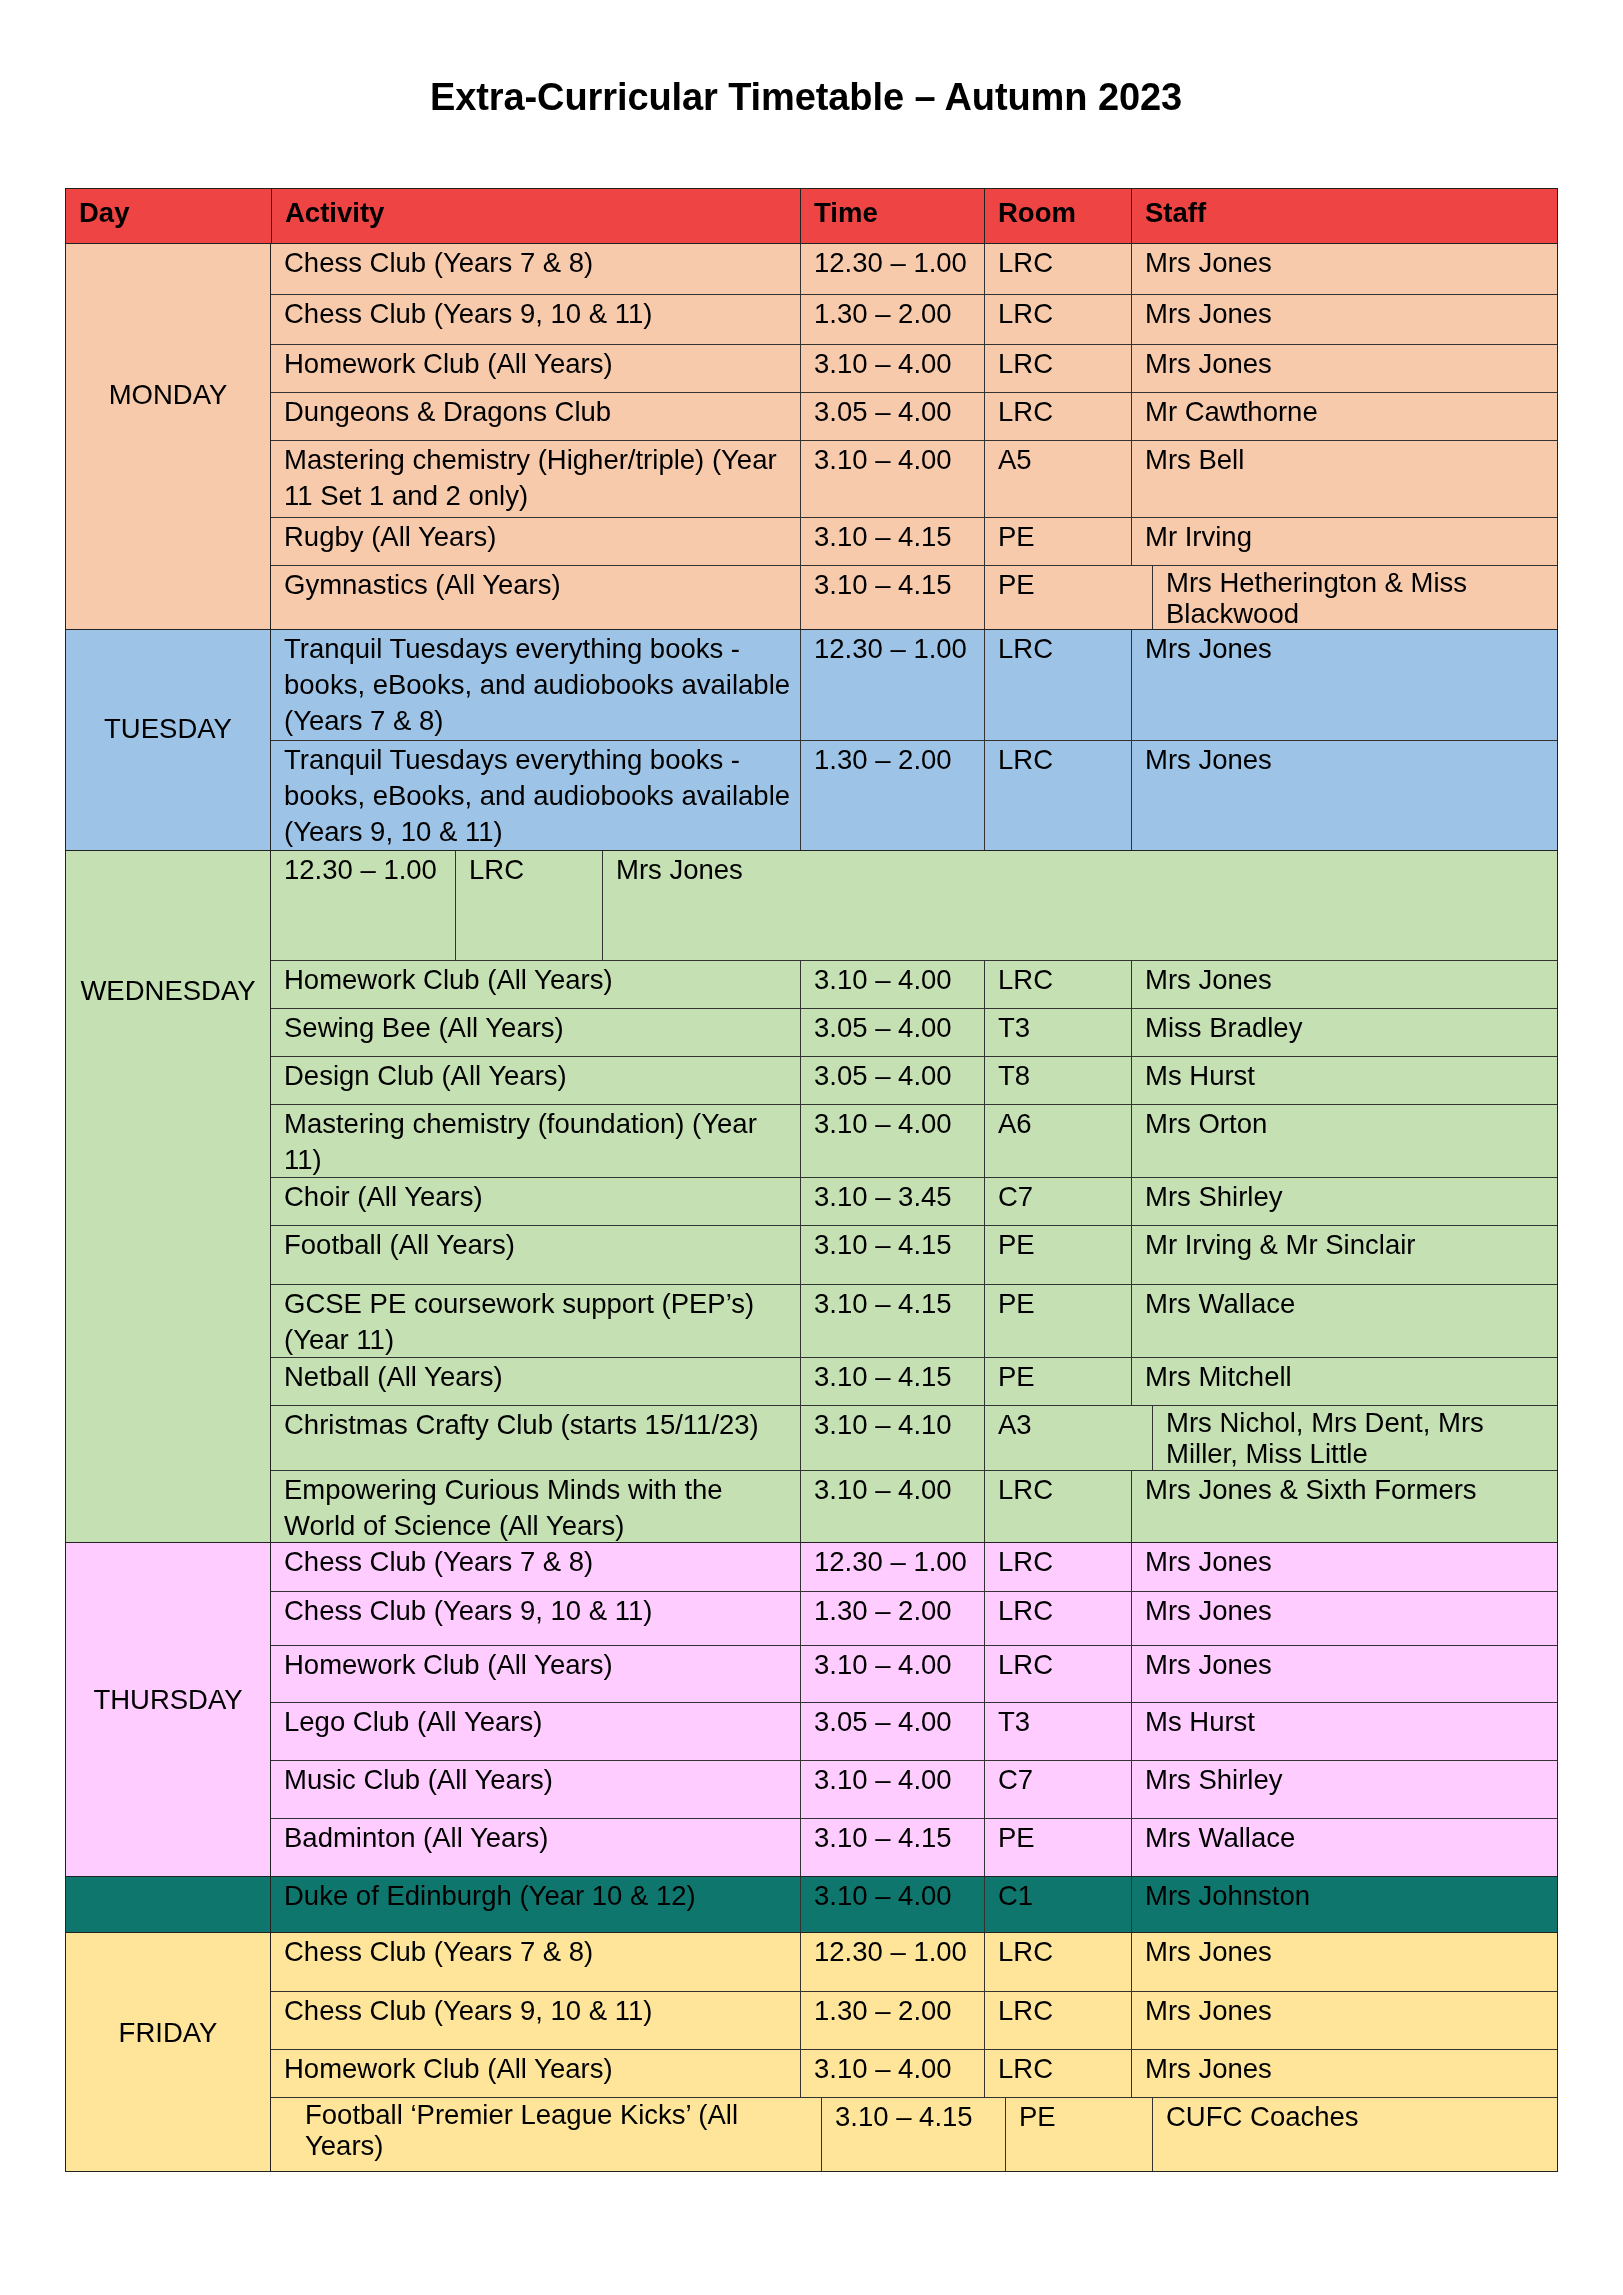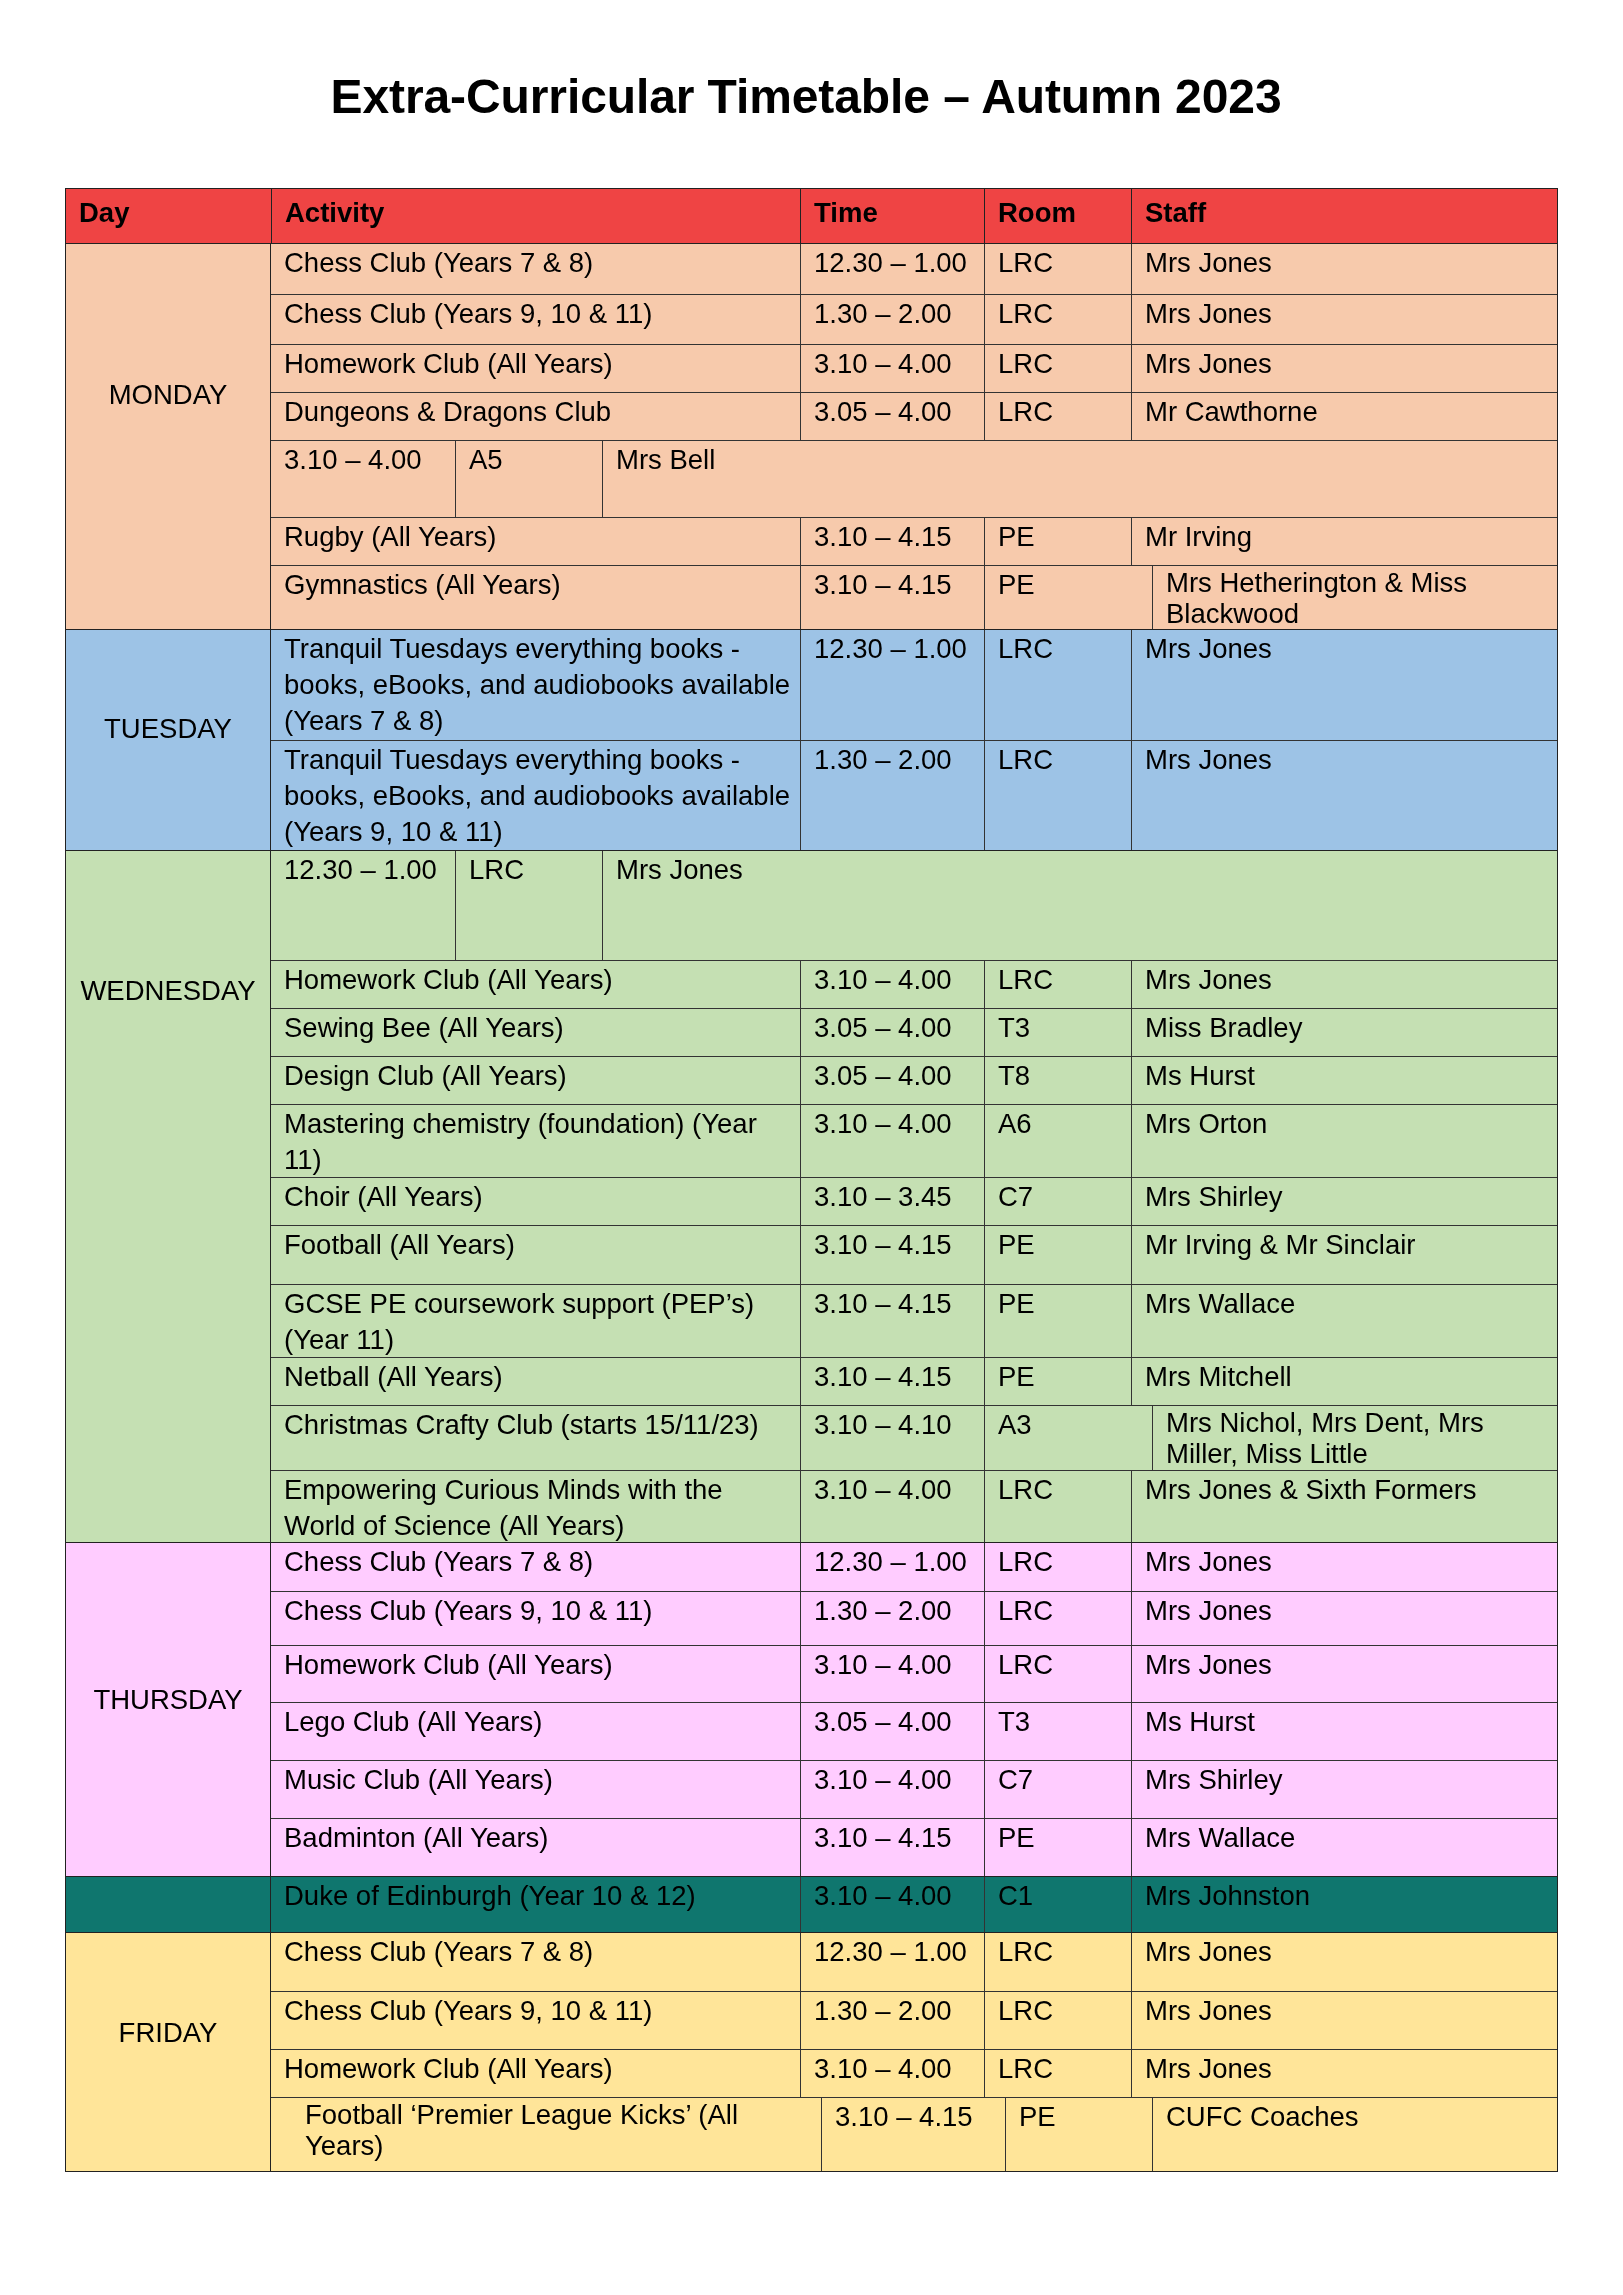--- a/index.html
+++ b/index.html
@@ -1,19 +1,19 @@
 <!DOCTYPE html>
 <html style="font-size:10.5px"><head>
 <meta charset="utf-8">
 <style>
   html, body { margin: 0; padding: 0; background: #ffffff; }
   body { width: 1623px; height: 2295px; position: relative; overflow: hidden;
          font-family: "Liberation Sans", sans-serif; color: #000; }
   .title { position: absolute; left: 0; width: 1612px; top: 71px; text-align: center;
-           font-weight: bold; font-size: 48px; line-height: 52px; letter-spacing: -0.1px; }
+           font-weight: bold; font-size: 38px; line-height: 52px; letter-spacing: -0.1px; }
   .table { position: absolute; left: 65px; top: 188px; width: 1493px; }
   .hdr { display: flex; height: 56px; background: #ef4444; border: 1.3px solid #222; box-sizing: border-box; }
   .hdr .c { font-weight: bold; font-size: 27.5px; line-height: 31px; padding: 7.9px 0 0 13px; box-sizing: border-box;
             border-left: 1.3px solid #222; }
   .hdr .c:first-child { border-left: none; }
   .w-day { width: 205px; } .w-act { width: 529px; } .w-time { width: 184px; }
   .w-room { width: 147px; } .w-staff { flex: 1; }
   .block { position: relative; display: flex; border-left: 1.3px solid #222; border-right: 1.3px solid #222;
            border-bottom: 1.3px solid #222; box-sizing: border-box; }
   .daycell { width: 205px; flex: none; position: relative; box-sizing: border-box; border-right: 1.3px solid #222; }
@@ -64,20 +64,21 @@
         <div class="c w-room2">LRC</div>
         <div class="c w-staff2">Mrs Jones</div>
       </div>
       <div class="row" style="height:48px">
         <div class="c w-act2">Dungeons &amp; Dragons Club</div>
         <div class="c w-time2">3.05 – 4.00</div>
         <div class="c w-room2">LRC</div>
         <div class="c w-staff2">Mr Cawthorne</div>
       </div>
       <div class="row" style="height:77px">
+        <div class="c w-act2">Mastering chemistry (Higher/triple) (Year 11 Set 1 and 2 only)</div>
         <div class="c w-time2">3.10 – 4.00</div>
         <div class="c w-room2">A5</div>
         <div class="c w-staff2">Mrs Bell</div>
       </div>
       <div class="row" style="height:48px">
         <div class="c w-act2">Rugby (All Years)</div>
         <div class="c w-time2">3.10 – 4.15</div>
         <div class="c w-room2">PE</div>
         <div class="c w-staff2">Mr Irving</div>
       </div>

